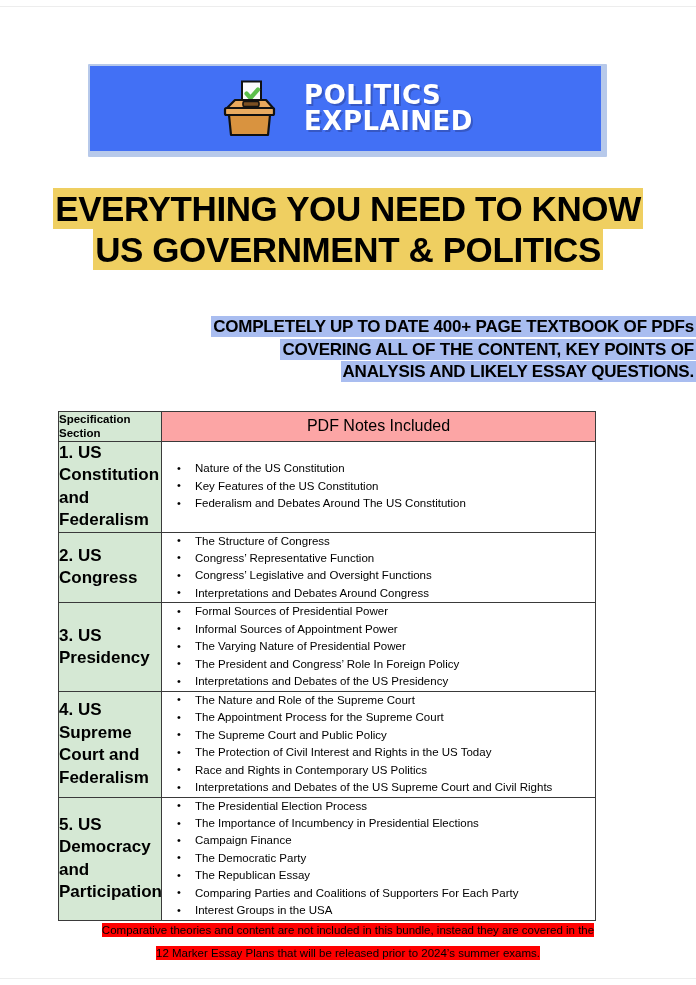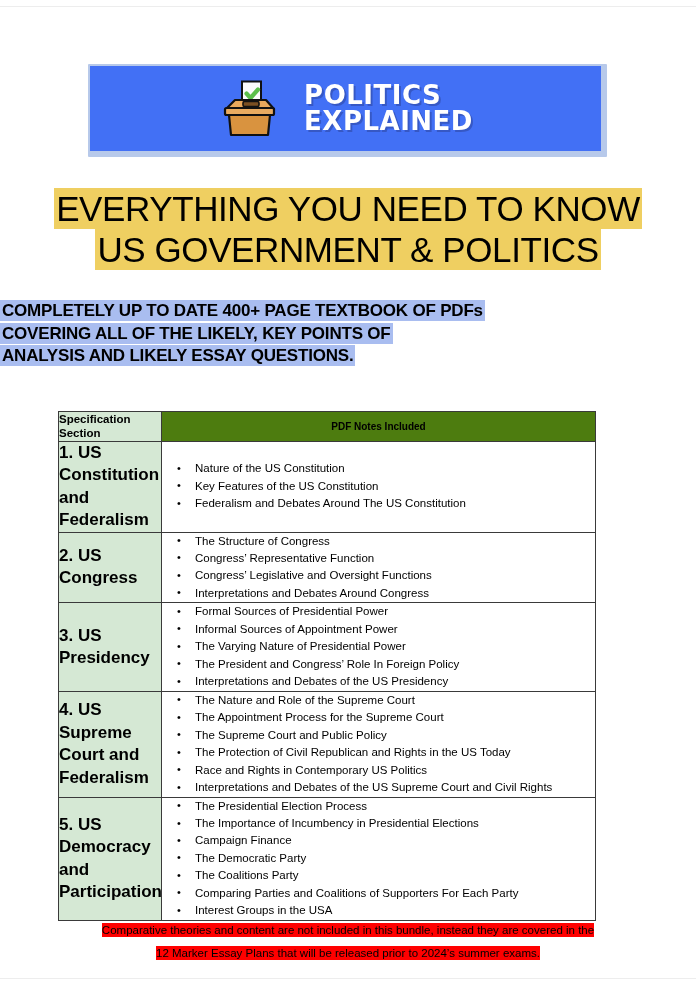--- a/index.html
+++ b/index.html
@@ -95,34 +95,34 @@
     text-align: center;
   }
   .headline .hl-line {
     display: block;
     line-height: 1.18;
   }
   .headline .hl-line b {
     display: inline;
     background: #efcf61;
     font-size: 35px;
-    font-weight: normal;
+    font-weight: bold;
     letter-spacing: -0.4px;
     padding: 1px 2px;
     box-decoration-break: clone;
     -webkit-box-decoration-break: clone;
   }
 
   
   .subtitle {
     position: absolute;
     left: 0;
     right: 0;
-    top: 300px;
-    text-align: left;
+    top: 316px;
+    text-align: right;
   }
   .subtitle .sub-line {
     display: block;
     line-height: 1.33;
   }
   .subtitle .sub-line b {
     background: #a9bdf0;
     font-size: 17px;
     font-weight: bold;
     letter-spacing: -0.2px;
@@ -149,23 +149,23 @@
 
   .hdr-section {
     background: #d5e8d4;
     font-size: 11.5px;
     font-weight: bold;
     text-align: left;
     padding: 8px 7px;
     line-height: 1.25;
   }
   .hdr-notes {
-    background: #4d7c0f;
-    font-size: 10px;
-    font-weight: bold;
+    background: #fca5a5;
+    font-size: 16px;
+    font-weight: normal;
     text-align: center;
     padding: 8px 7px;
   }
 
   .cell-section {
     background: #d5e8d4;
     font-size: 17px;
     font-weight: bold;
     line-height: 1.32;
     padding: 6px 7px;
@@ -257,21 +257,21 @@
     <span class="hl-line">
       <b>US GOVERNMENT &amp; POLITICS</b>
     </span>
   </div>
 
   <div class="subtitle">
     <span class="sub-line">
       <b>COMPLETELY UP TO DATE 400+ PAGE TEXTBOOK OF PDFs</b>
     </span>
     <span class="sub-line">
-      <b>COVERING ALL OF THE LIKELY, KEY POINTS OF</b>
+      <b>COVERING ALL OF THE CONTENT, KEY POINTS OF</b>
     </span>
     <span class="sub-line">
       <b>ANALYSIS AND LIKELY ESSAY QUESTIONS.</b>
     </span>
   </div>
 
   <table class="spec-table">
     <colgroup>
       <col class="col-section">
       <col>
@@ -319,35 +319,35 @@
             </ul>
           </td>
         </tr>
         <tr>
           <td class="cell-section"><span>4. US Supreme</span><br><span>Court and</span><br><span>Federalism</span></td>
           <td class="cell-notes">
             <ul>
               <li>The Nature and Role of the Supreme Court</li>
               <li>The Appointment Process for the Supreme Court</li>
               <li>The Supreme Court and Public Policy</li>
-              <li>The Protection of Civil Republican and Rights in the US Today</li>
+              <li>The Protection of Civil Interest and Rights in the US Today</li>
               <li>Race and Rights in Contemporary US Politics</li>
               <li>Interpretations and Debates of the US Supreme Court and Civil Rights</li>
             </ul>
           </td>
         </tr>
         <tr>
           <td class="cell-section"><span>5. US</span><br><span>Democracy</span><br><span>and</span><br><span>Participation</span></td>
           <td class="cell-notes">
             <ul>
               <li>The Presidential Election Process</li>
               <li>The Importance of Incumbency in Presidential Elections</li>
               <li>Campaign Finance</li>
               <li>The Democratic Party</li>
-              <li>The Coalitions Party</li>
+              <li>The Republican Essay</li>
               <li>Comparing Parties and Coalitions of Supporters For Each Party</li>
               <li>Interest Groups in the USA</li>
             </ul>
           </td>
         </tr>
       </tbody>
   </table>
 
   <div class="footer-note">
     <span class="fn-line">

